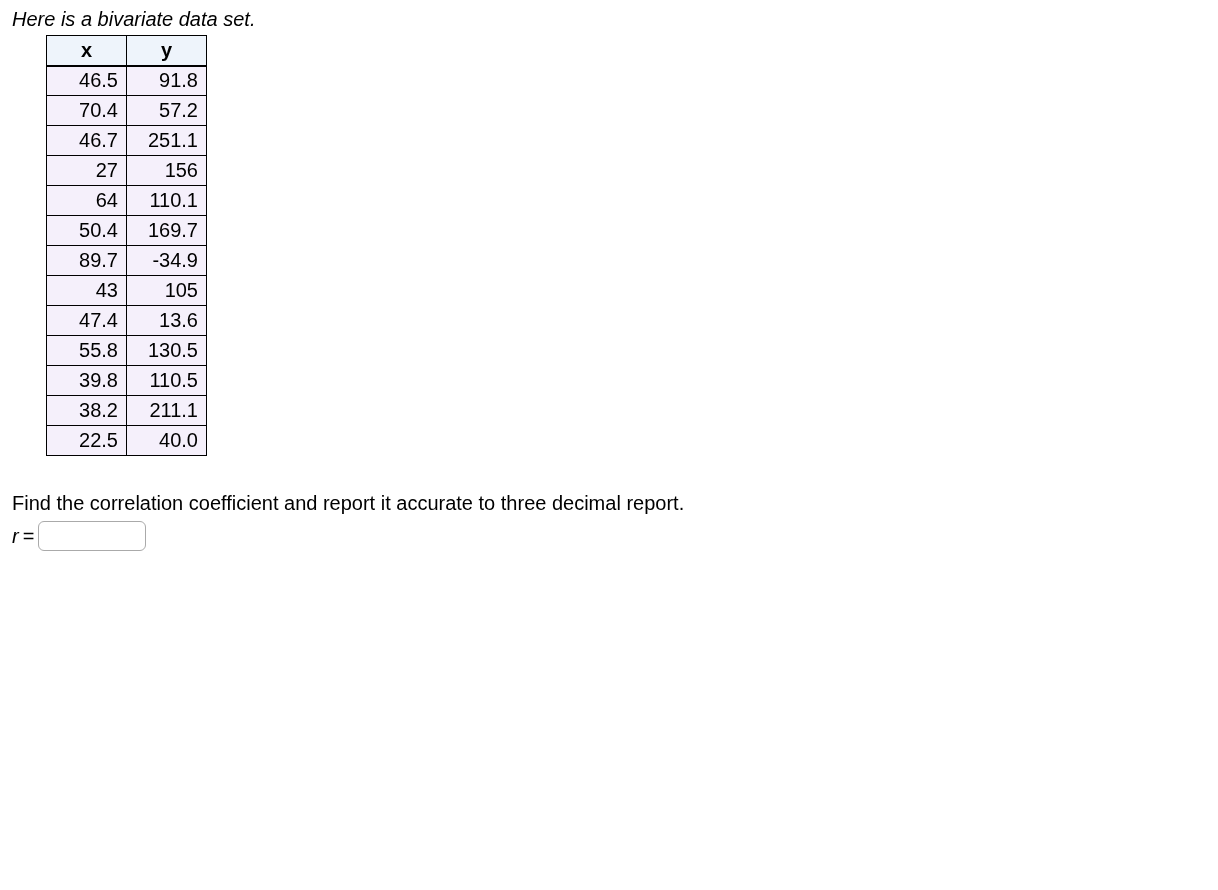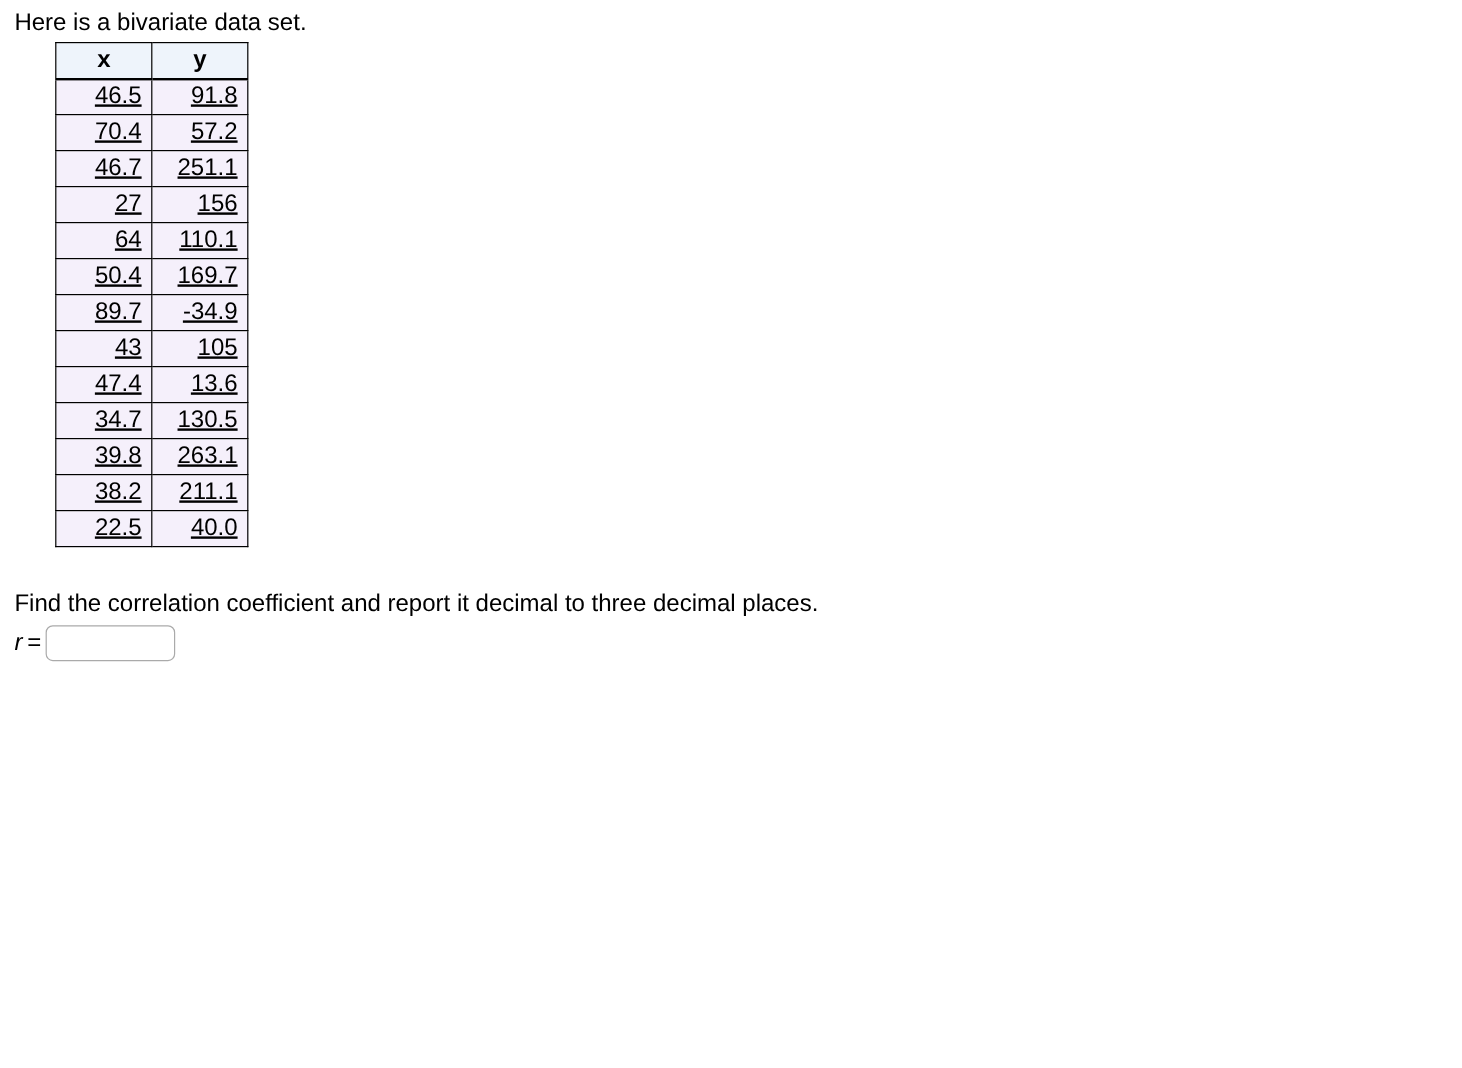--- a/index.html
+++ b/index.html
@@ -9,20 +9,21 @@
     }
     body {
       font-family: "Trebuchet MS", "Lucida Sans Unicode", sans-serif;
       font-size: 20px;
       color: #000;
       padding: 8px 12px;
       background: #fff;
     }
     .intro {
       margin-bottom: 4px;
+      font-style: italic;
     }
     table {
       border-collapse: collapse;
       margin-left: 34px;
     }
     th, td {
       border: 1px solid #000;
       padding: 2px 8px;
       text-align: right;
       width: 80px;
@@ -30,21 +31,20 @@
       font-size: 20px;
     }
     th {
       text-align: center;
       background: #eef4fb;
       font-weight: bold;
       border-bottom: 2px solid #000;
     }
     td {
       background: #f5f0fb;
-      text-decoration: underline;
     }
     .question {
       margin-top: 36px;
       margin-bottom: 6px;
     }
     .answer-line {
       display: flex;
       align-items: center;
       gap: 4px;
     }
@@ -103,37 +103,37 @@
       </tr>
       <tr>
         <td>43</td>
         <td>105</td>
       </tr>
       <tr>
         <td>47.4</td>
         <td>13.6</td>
       </tr>
       <tr>
-        <td>34.7</td>
+        <td>55.8</td>
         <td>130.5</td>
       </tr>
       <tr>
         <td>39.8</td>
-        <td>263.1</td>
+        <td>110.5</td>
       </tr>
       <tr>
         <td>38.2</td>
         <td>211.1</td>
       </tr>
       <tr>
         <td>22.5</td>
         <td>40.0</td>
       </tr>
     </tbody>
 </table>
 
-<p class="question">Find the correlation coefficient and report it decimal to three decimal places.</p>
+<p class="question">Find the correlation coefficient and report it accurate to three decimal report.</p>
 
 <div class="answer-line">
   <span class="r-label">r</span>
   <span> = </span>
   <input type="text" class="answer-input" value="" style="">
 </div>
 
 </body></html>

